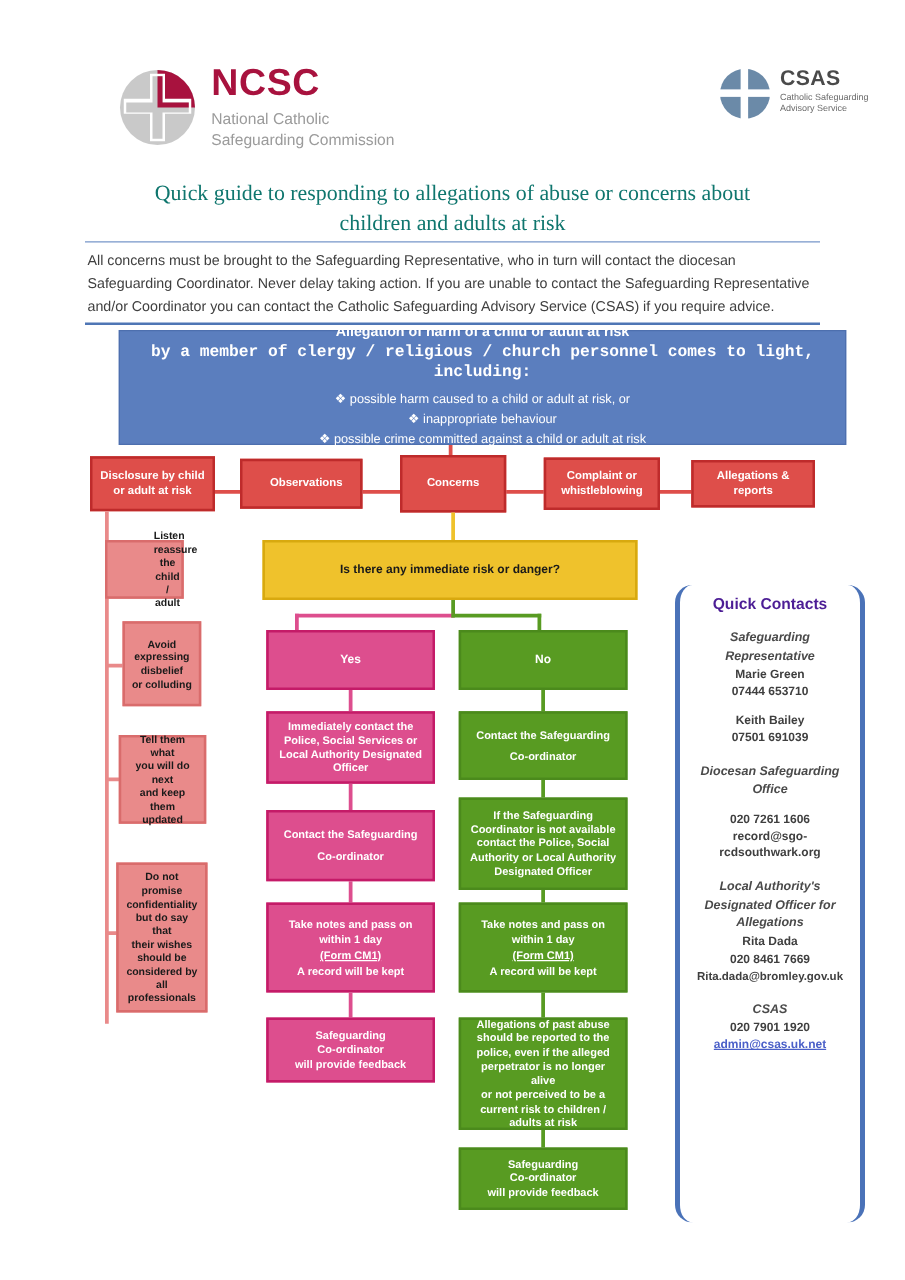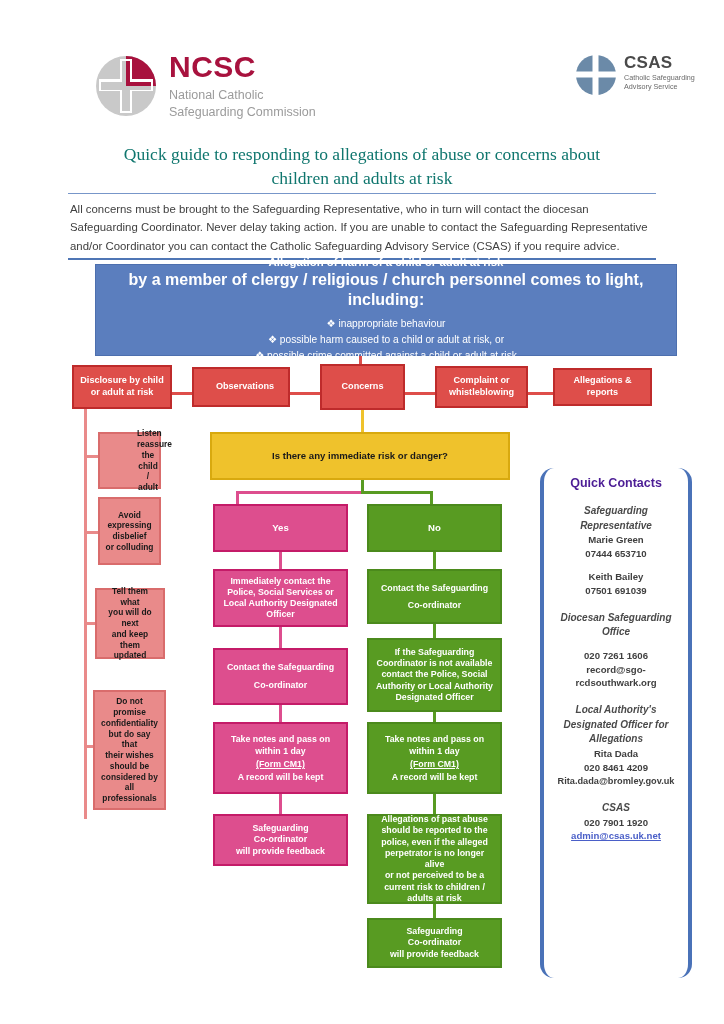--- a/index.html
+++ b/index.html
@@ -121,23 +121,23 @@
   <div>Quick guide to responding to allegations of abuse or concerns about</div>
   <div>children and adults at risk</div>
 </div>
 <div class="rule-top"></div>
 <div class="intro">All concerns must be brought to the Safeguarding Representative, who in turn will contact the diocesan Safeguarding Coordinator. Never delay taking action. If you are unable to contact the Safeguarding Representative and/or Coordinator you can contact the Catholic Safeguarding Advisory Service (CSAS) if you require advice.</div>
 <div class="rule-bot"></div>
 
 <div class="box b-blue" style="left:70px;top:264px;width:582px;height:92px;">
   <div class="inner" style="font-size:10.2px;">
     <div style="font-size:11.4px;">Allegation of harm of a child or adult at risk</div>
-    <div style="font-size:16px;margin-bottom:6px;">by a member of clergy / religious / church personnel comes to light, including:</div>
+    <div style="font-size:13px;margin-bottom:6px;font-family:Liberation Mono, monospace;">by a member of clergy / religious / church personnel comes to light, including:</div>
+    <div style="font-weight:normal;margin:3px 0;">❖ possible harm caused to a child or adult at risk, or</div>
     <div style="font-weight:normal;margin:3px 0;">❖ inappropriate behaviour</div>
-    <div style="font-weight:normal;margin:3px 0;">❖ possible harm caused to a child or adult at risk, or</div>
     <div style="font-weight:normal;margin:3px 0;">❖ possible crime committed against a child or adult at risk</div>
   </div>
 </div>
 
 <div class="conn c-red" style="left:359px;top:356px;width:3px;height:10px;"></div>
 
 <div class="conn c-red" style="left:172px;top:392px;width:30px;height:3px;"></div>
 <div class="conn c-red" style="left:290px;top:392px;width:30px;height:3px;"></div>
 <div class="conn c-red" style="left:405px;top:392px;width:30px;height:3px;"></div>
 <div class="conn c-red" style="left:528px;top:392px;width:25px;height:3px;"></div>
@@ -183,21 +183,21 @@
     <div>Is there any immediate risk or danger?</div>
   </div>
 </div>
 
 <div class="conn c-green" style="left:361px;top:480px;width:3px;height:14px;"></div>
 <div class="conn c-magenta" style="left:236px;top:491px;width:127px;height:3px;"></div>
 <div class="conn c-green" style="left:361px;top:491px;width:72px;height:3px;"></div>
 <div class="conn c-magenta" style="left:236px;top:491px;width:3px;height:13px;"></div>
 <div class="conn c-green" style="left:430px;top:491px;width:3px;height:13px;"></div>
 
-<div class="box b-pinklight" style="left:98px;top:432px;width:63px;height:57px;padding-left:37px;">
+<div class="box b-pinklight" style="left:84px;top:432px;width:63px;height:47px;padding-left:37px;">
   <div class="inner" style="font-size:8.4px;">
     <div>Listen</div>
     <div>reassure the</div>
     <div>child / adult</div>
   </div>
 </div>
 <div class="box b-pinklight" style="left:98px;top:497px;width:63px;height:68px;">
   <div class="inner" style="font-size:8.4px;">
     <div>Avoid</div>
     <div>expressing</div>
@@ -348,21 +348,21 @@
       <div class="qc-num">020 7261 1606</div>
       <div class="qc-mail">record@sgo-</div>
       <div class="qc-mail">rcdsouthwark.org</div>
     </div>
 
     <div class="qc-grp">
       <div class="qc-role">Local Authority's</div>
       <div class="qc-role">Designated Officer for</div>
       <div class="qc-role">Allegations</div>
       <div class="qc-name">Rita Dada</div>
-      <div class="qc-num">020 8461 4209</div>
+      <div class="qc-num">020 8461 7669</div>
       <div class="qc-mail" style="font-size:9.2px;">Rita.dada@bromley.gov.uk</div>
     </div>
 
     <div class="qc-grp">
       <div class="qc-role">CSAS</div>
       <div class="qc-num">020 7901 1920</div>
       <div class="qc-link">admin@csas.uk.net</div>
     </div>
   </div>
 </div>

